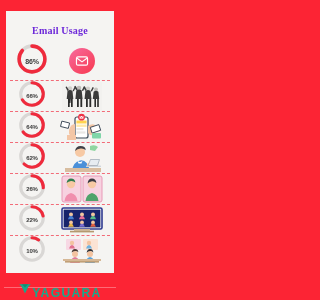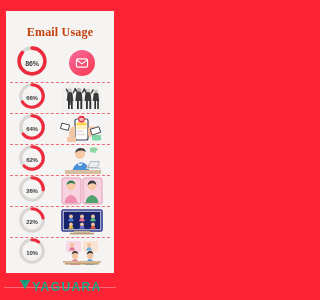--- a/index.html
+++ b/index.html
@@ -10,21 +10,21 @@
   }
   .frame { width:120px; height:300px; background:#fc2434; position:relative; }
 
   .card {
     position:absolute; left:6px; top:11px; width:108px; height:262px;
     background:#f5f4f2;
   }
 
   .title {
     text-align:center; font-family:"Liberation Serif", serif;
-    font-weight:bold; color:#c2410c; font-size:12px;
+    font-weight:bold; color:#6d28d9; font-size:10px;
     letter-spacing:.2px; padding-top:15px; line-height:1;
   }
 
   .rows { padding:0 4px; margin-top:6px; }
 
   .row {
     display:flex; align-items:center; justify-content:flex-start;
     height:31px; position:relative;
   }
   .row + .row { border-top:1px dashed #f26b78; }
@@ -45,21 +45,21 @@
     width:26px; height:26px; border-radius:50%;
     background:linear-gradient(140deg,#f86a9e 0%,#f74f72 55%,#f9394f 100%);
     display:flex; align-items:center; justify-content:center;
   }
   .mail-circle svg { display:block; }
 
   .thumb { display:block; }
 
   .footer {
     position:absolute; left:0; bottom:0; width:120px; height:27px;
-    background:#fc2434; display:flex; align-items:center; justify-content:center; gap:0;
+    background:#fc2434; display:flex; align-items:flex-end; justify-content:center; gap:0;
   }
   .brandline { position:absolute; left:4px; right:4px; top:50%; height:1px; background:#ff6a76; }
   .brand-mark { position:relative; z-index:2; }
   .brand-name {
     position:relative; z-index:2; color:#18a98b; font-weight:bold; font-size:12px;
     letter-spacing:1.4px; font-family:"Liberation Sans", sans-serif;
   }
 </style>
 </head>
 <body>

